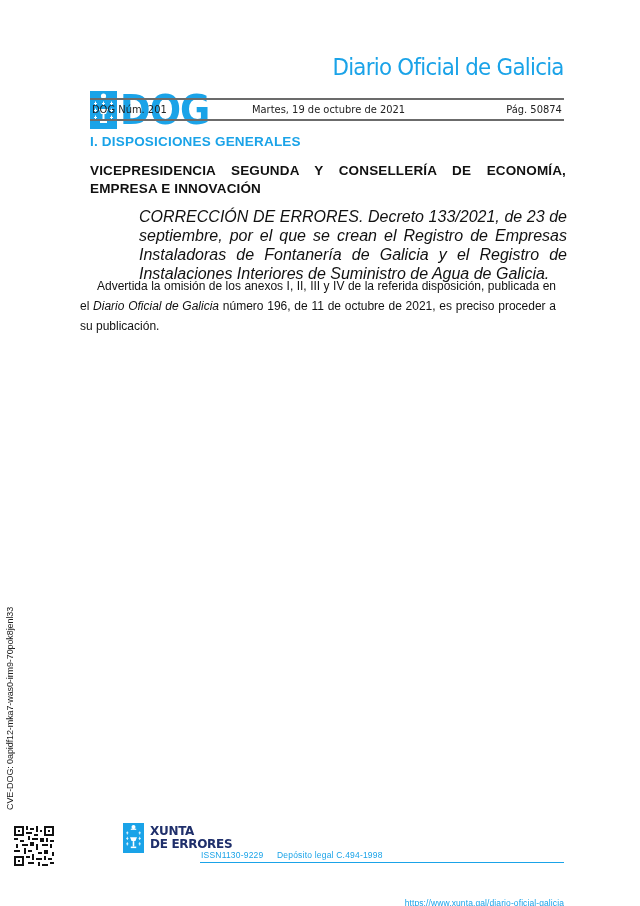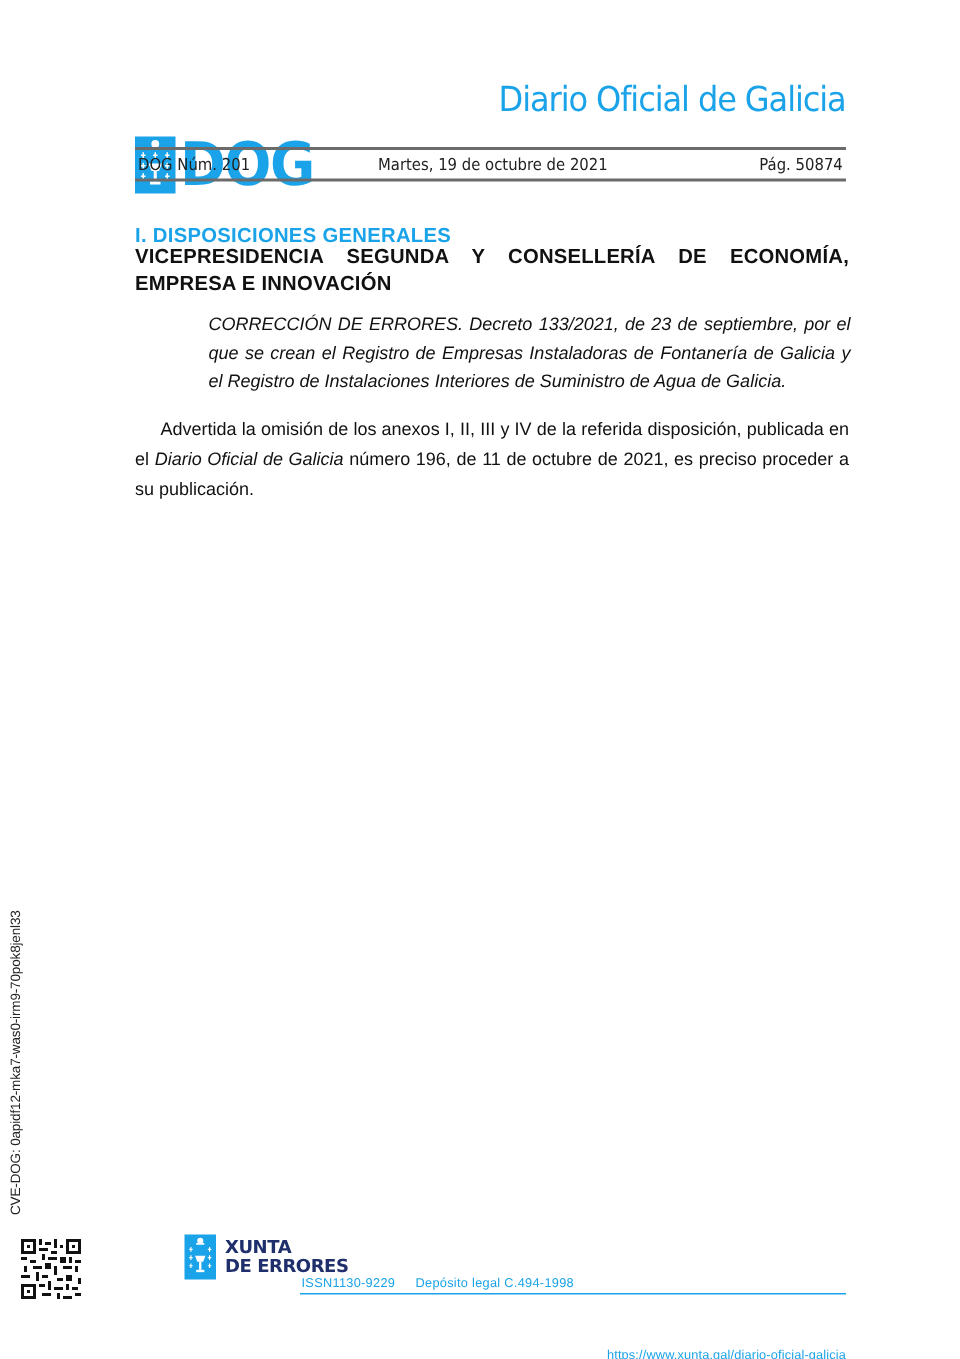--- a/index.html
+++ b/index.html
@@ -26,32 +26,32 @@
 
   
   .rule { left: 90px; width: 474px; height: 2px; background: #6b6b6b; }
   .infobar { left: 92px; width: 470px; top: 103px; height: 14px; font-size: 11px; line-height: 14px; color: #222; font-family: "DejaVu Sans", sans-serif; }
   .infobar span { position: absolute; top: 0; transform: scaleX(0.9); }
   .ib-num { left: 0; transform-origin: left center; }
   .ib-date { left: 160px; transform-origin: left center; }
   .ib-page { right: 0; transform-origin: right center; }
 
   .section-title {
-    left: 90px; top: 134px; color: #1aa3e8; font-weight: bold; font-size: 13.5px; letter-spacing: 0.2px; margin-top: 15px;
+    left: 90px; top: 134px; color: #1aa3e8; font-weight: bold; font-size: 13.5px; letter-spacing: 0.2px;
   }
   .org-title {
     left: 90px; top: 162px; width: 476px; font-weight: bold; font-size: 13.5px; line-height: 18px; letter-spacing: 0.15px;
     text-align: justify; text-align-last: left;
   }
   .summary {
-    left: 139px; top: 207px; width: 428px; font-style: italic; font-size: 12px; line-height: 19px;
+    left: 139px; top: 207px; width: 428px; font-style: italic; font-size: 16px; line-height: 19px;
     text-align: justify; color: #111;
   }
   .body-para {
-    left: 90px; top: 276px; width: 476px; font-size: 12px; line-height: 20px; text-align: justify; text-indent: 17px; color: #111;
+    left: 80px; top: 276px; width: 476px; font-size: 12px; line-height: 20px; text-align: justify; text-indent: 17px; color: #111;
   }
   .body-para i { font-style: italic; }
 
   
   .cve {
     left: 5px; top: 810px; transform: rotate(-90deg); transform-origin: left top;
     font-size: 9px; white-space: nowrap; color: #222; letter-spacing: -0.1px;
   }
 
   

